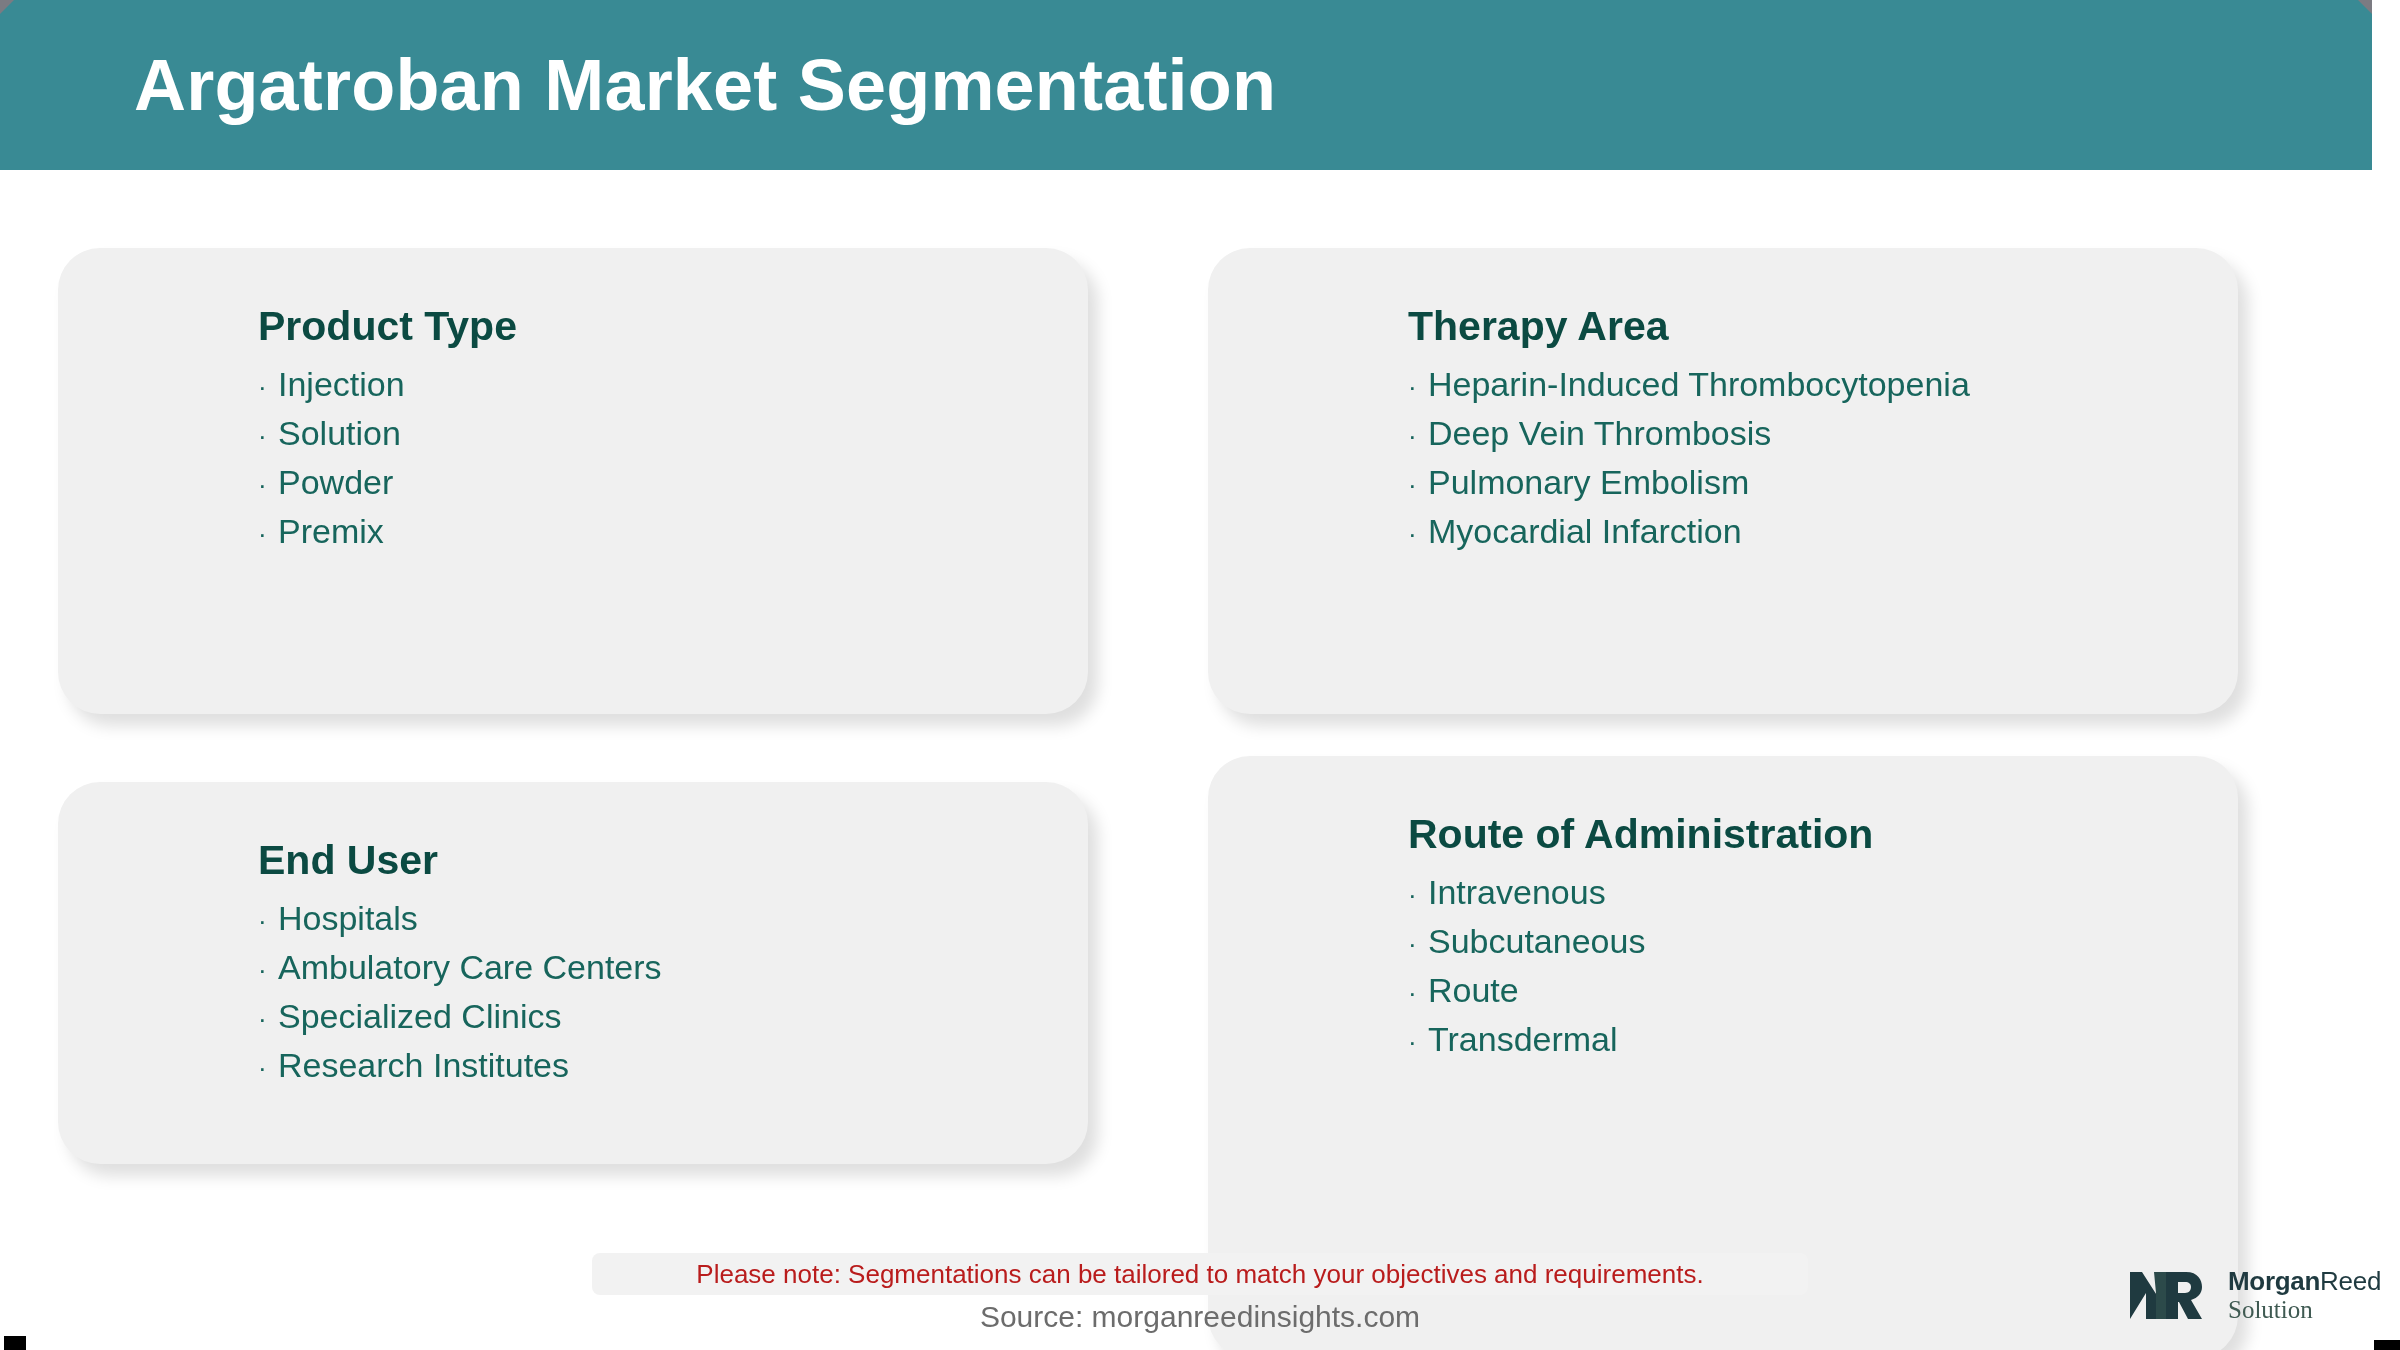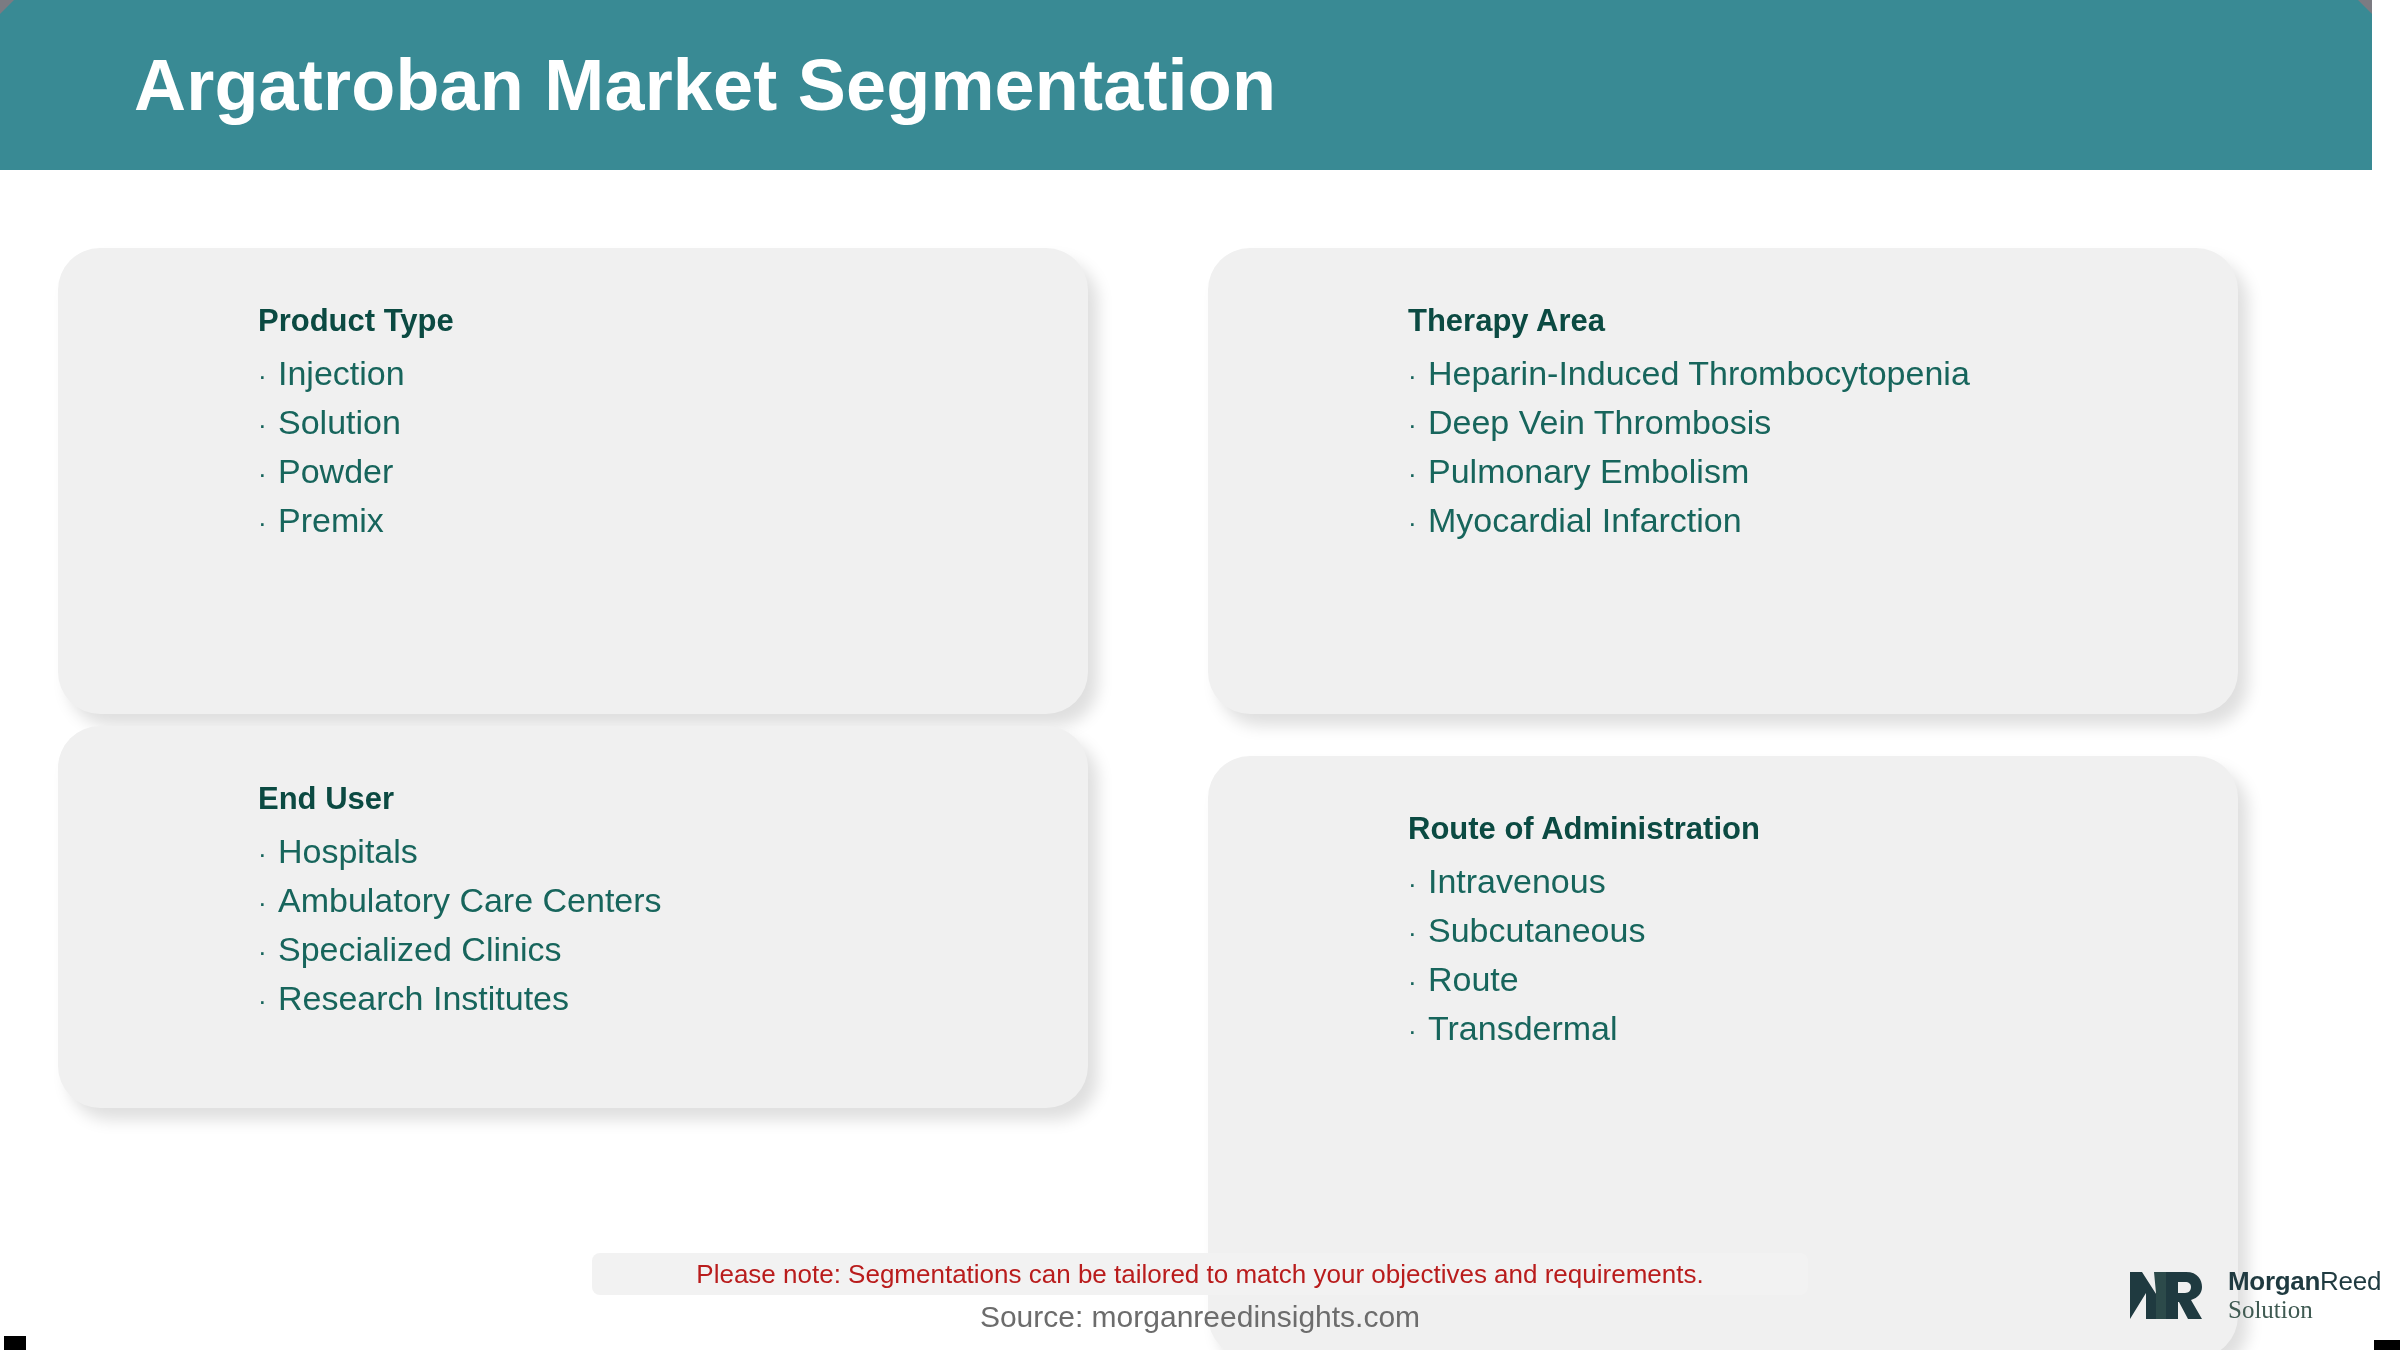--- a/index.html
+++ b/index.html
@@ -66,25 +66,25 @@
     position: absolute;
     background: #f0f0f0;
     border-radius: 42px;
     box-shadow: 10px 12px 16px rgba(0, 0, 0, 0.13);
     box-sizing: border-box;
     padding-top: 56px;
     padding-left: 200px;
   }
   .card-0 { left: 58px;   top: 78px;  width: 1030px; height: 466px; }
   .card-1 { left: 1208px; top: 78px;  width: 1030px; height: 466px; }
-  .card-2 { left: 58px;   top: 556px; width: 1030px; height: 382px; }
+  .card-2 { left: 58px;   top: 612px; width: 1030px; height: 382px; }
   .card-3 { left: 1208px; top: 586px; width: 1030px; height: 602px; }
 
   .card-title {
-    font-size: 31px;
+    font-size: 41px;
     font-weight: bold;
     color: #0b4a42;
     line-height: 1.1;
     margin-bottom: 12px;
     white-space: nowrap;
   }
   .card-list {
     list-style: none;
     margin: 0;
     padding: 0;

